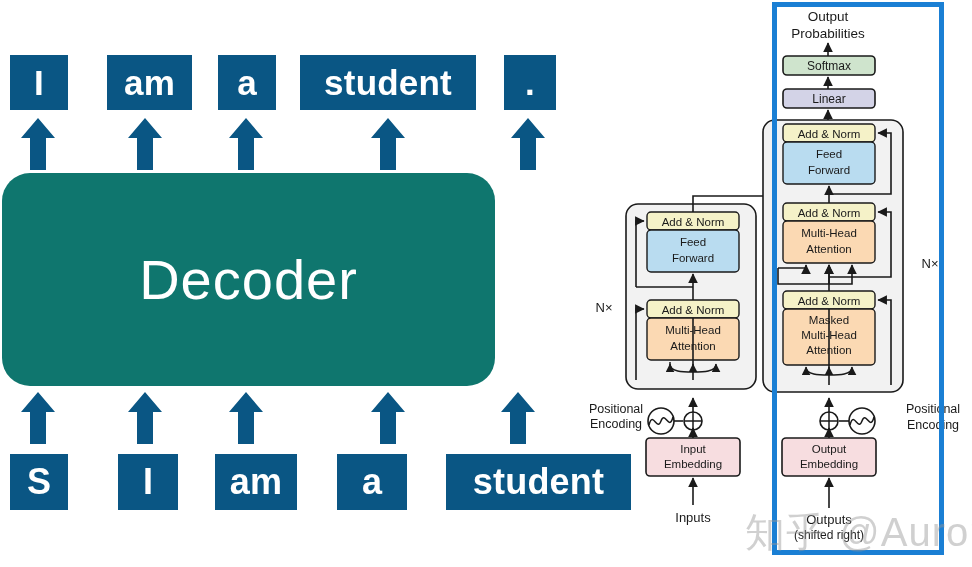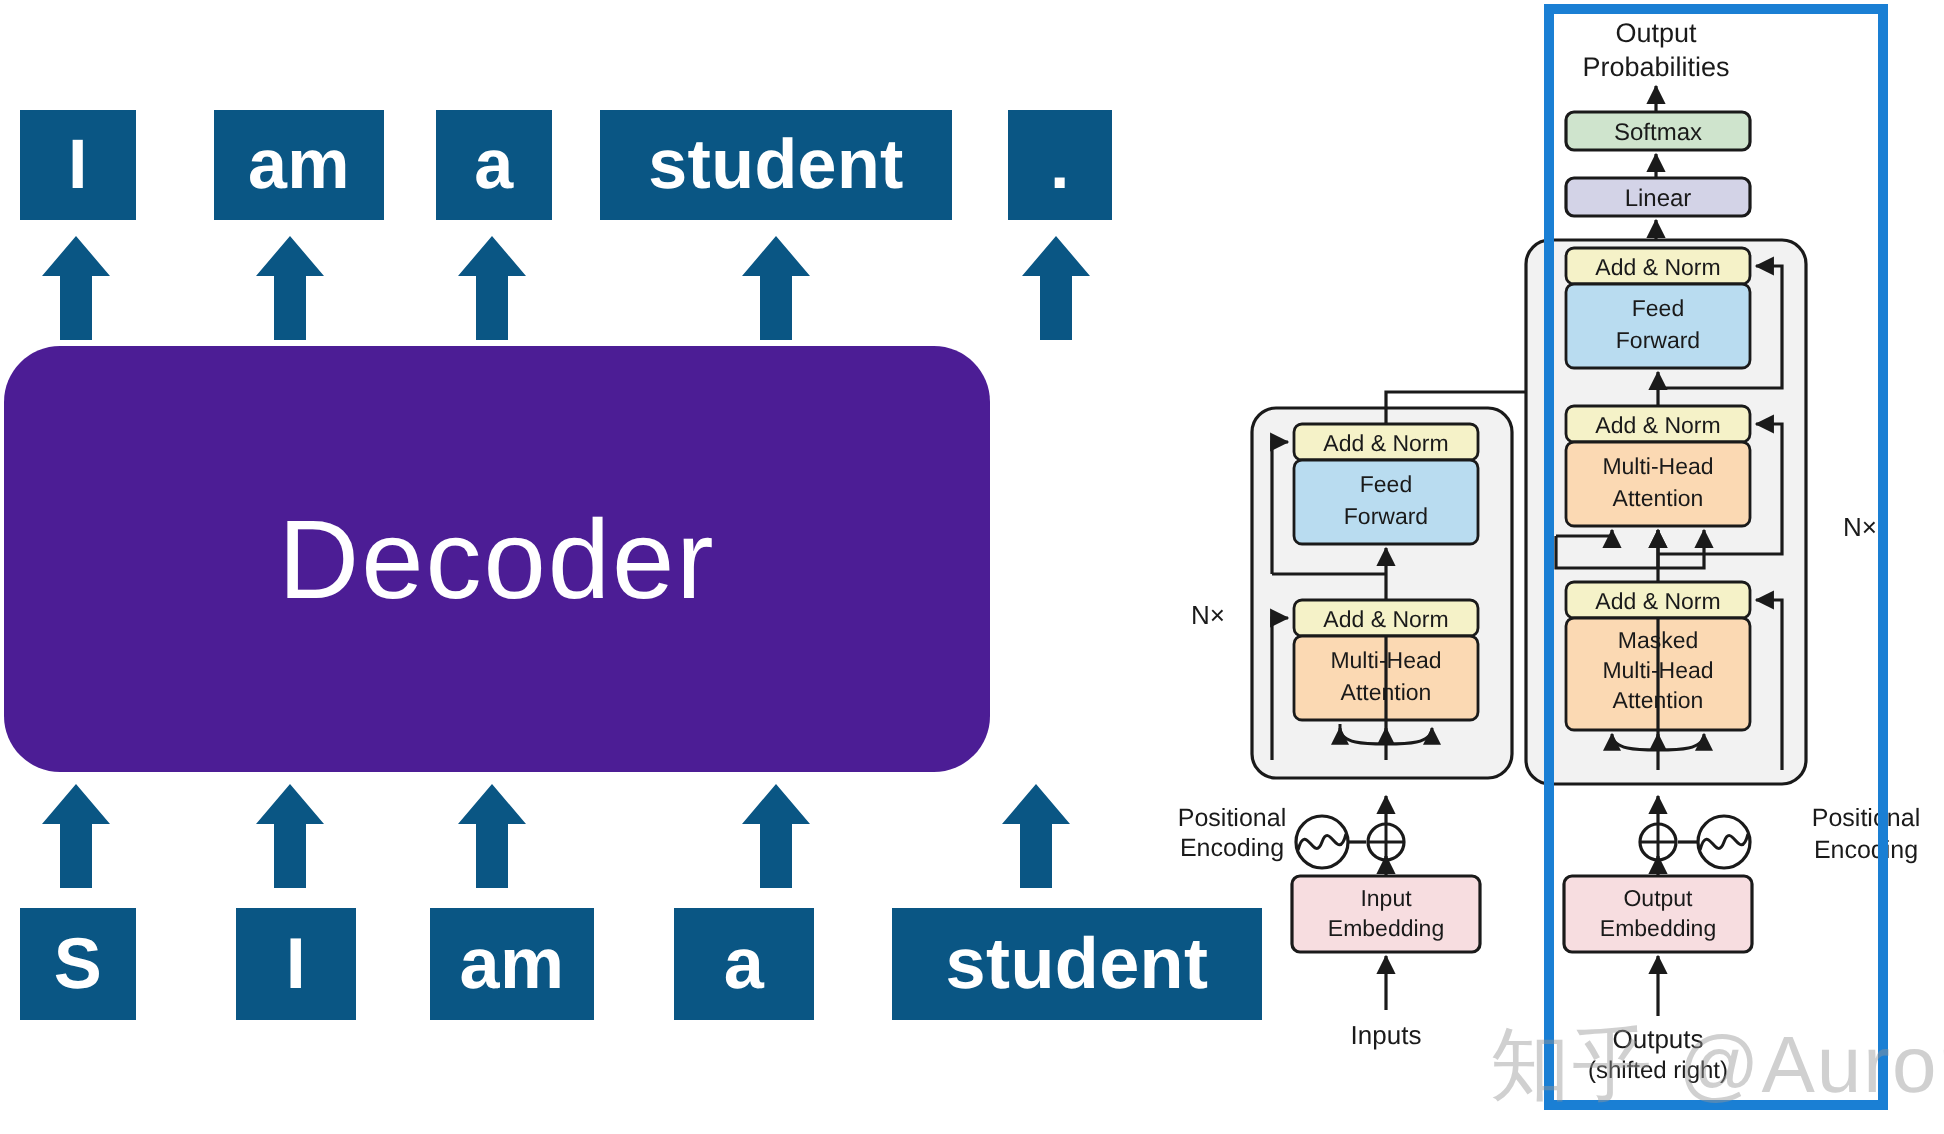--- a/index.html
+++ b/index.html
@@ -25,21 +25,21 @@
   }
   .tok.top{height:55px;font-size:35px;}
   .tok.bot{height:56px;font-size:36px;}
 
   .arrow{position:absolute;width:34px;height:52px;}
   .arrow svg{display:block;width:34px;height:52px;}
 
   .decoder-box{
     position:absolute;
     left:2px;top:173px;width:493px;height:213px;
-    background:#4c1d95;
+    background:#0f766e;
     border-radius:28px;
   }
   .decoder-label{
     position:absolute;left:0;top:0;width:100%;height:100%;
     display:flex;align-items:center;justify-content:center;
     color:#ffffff;font-size:56px;font-weight:400;
     letter-spacing:1px;
   }
 
   

